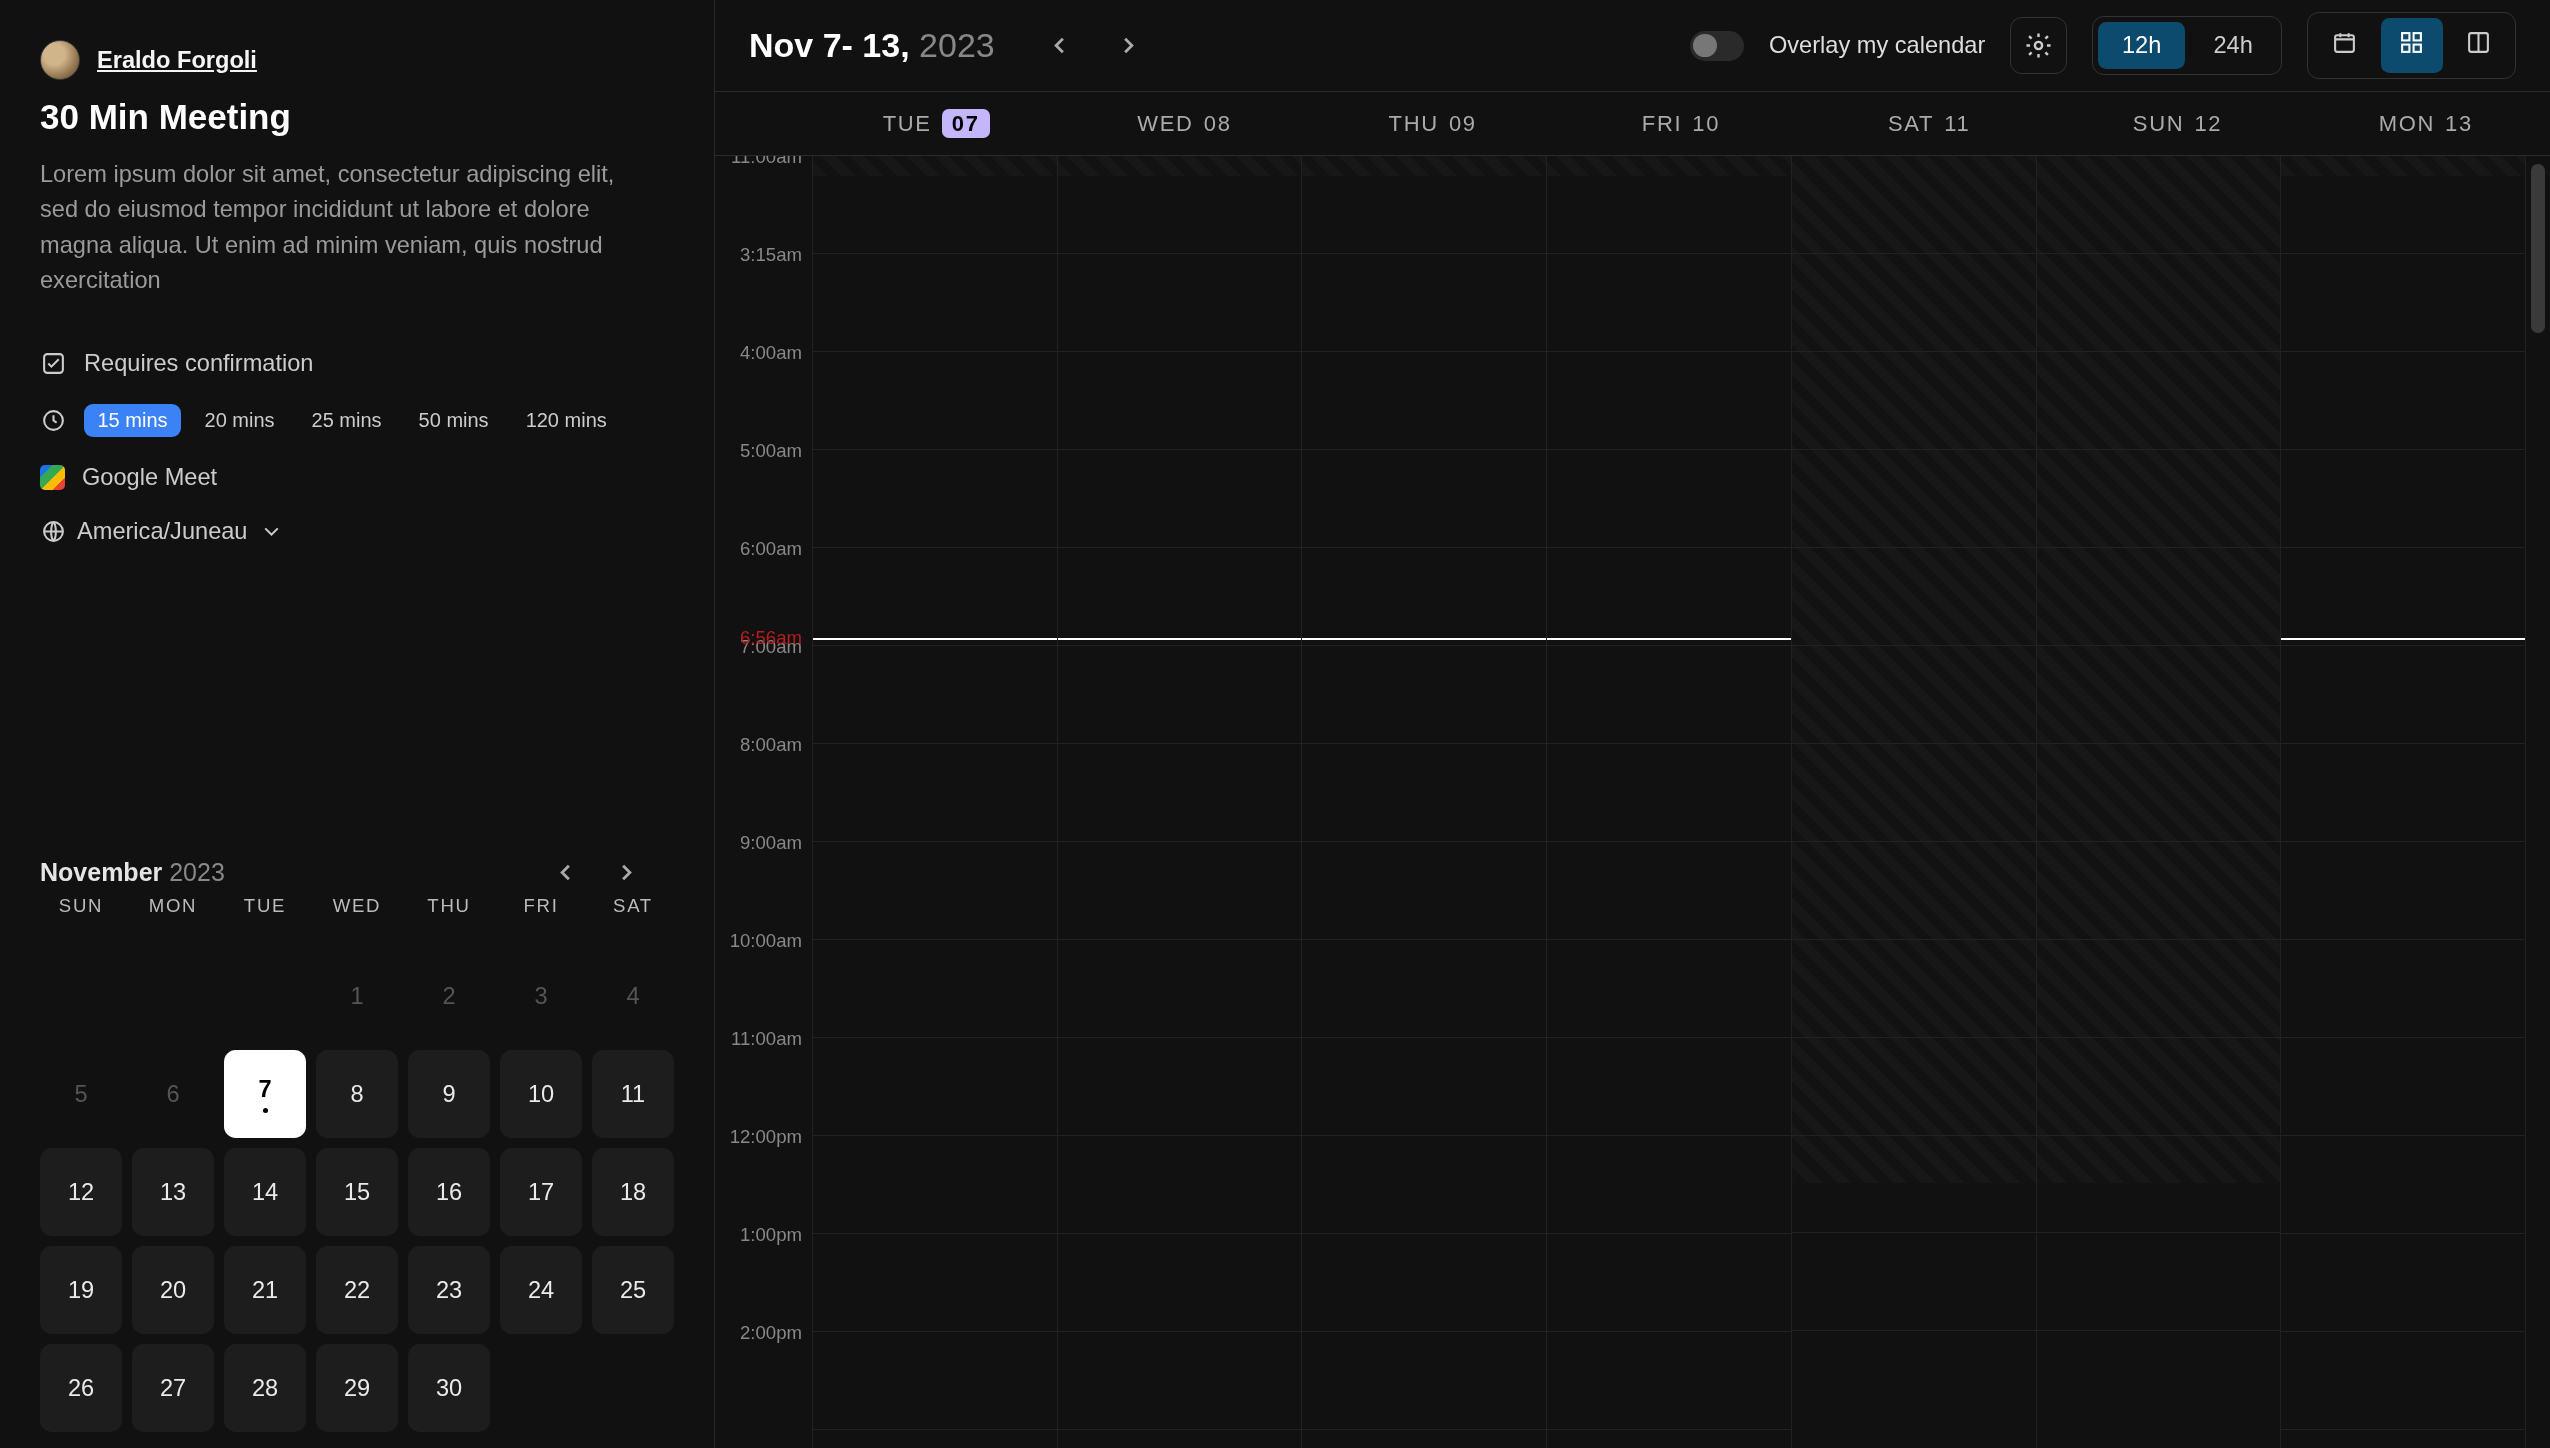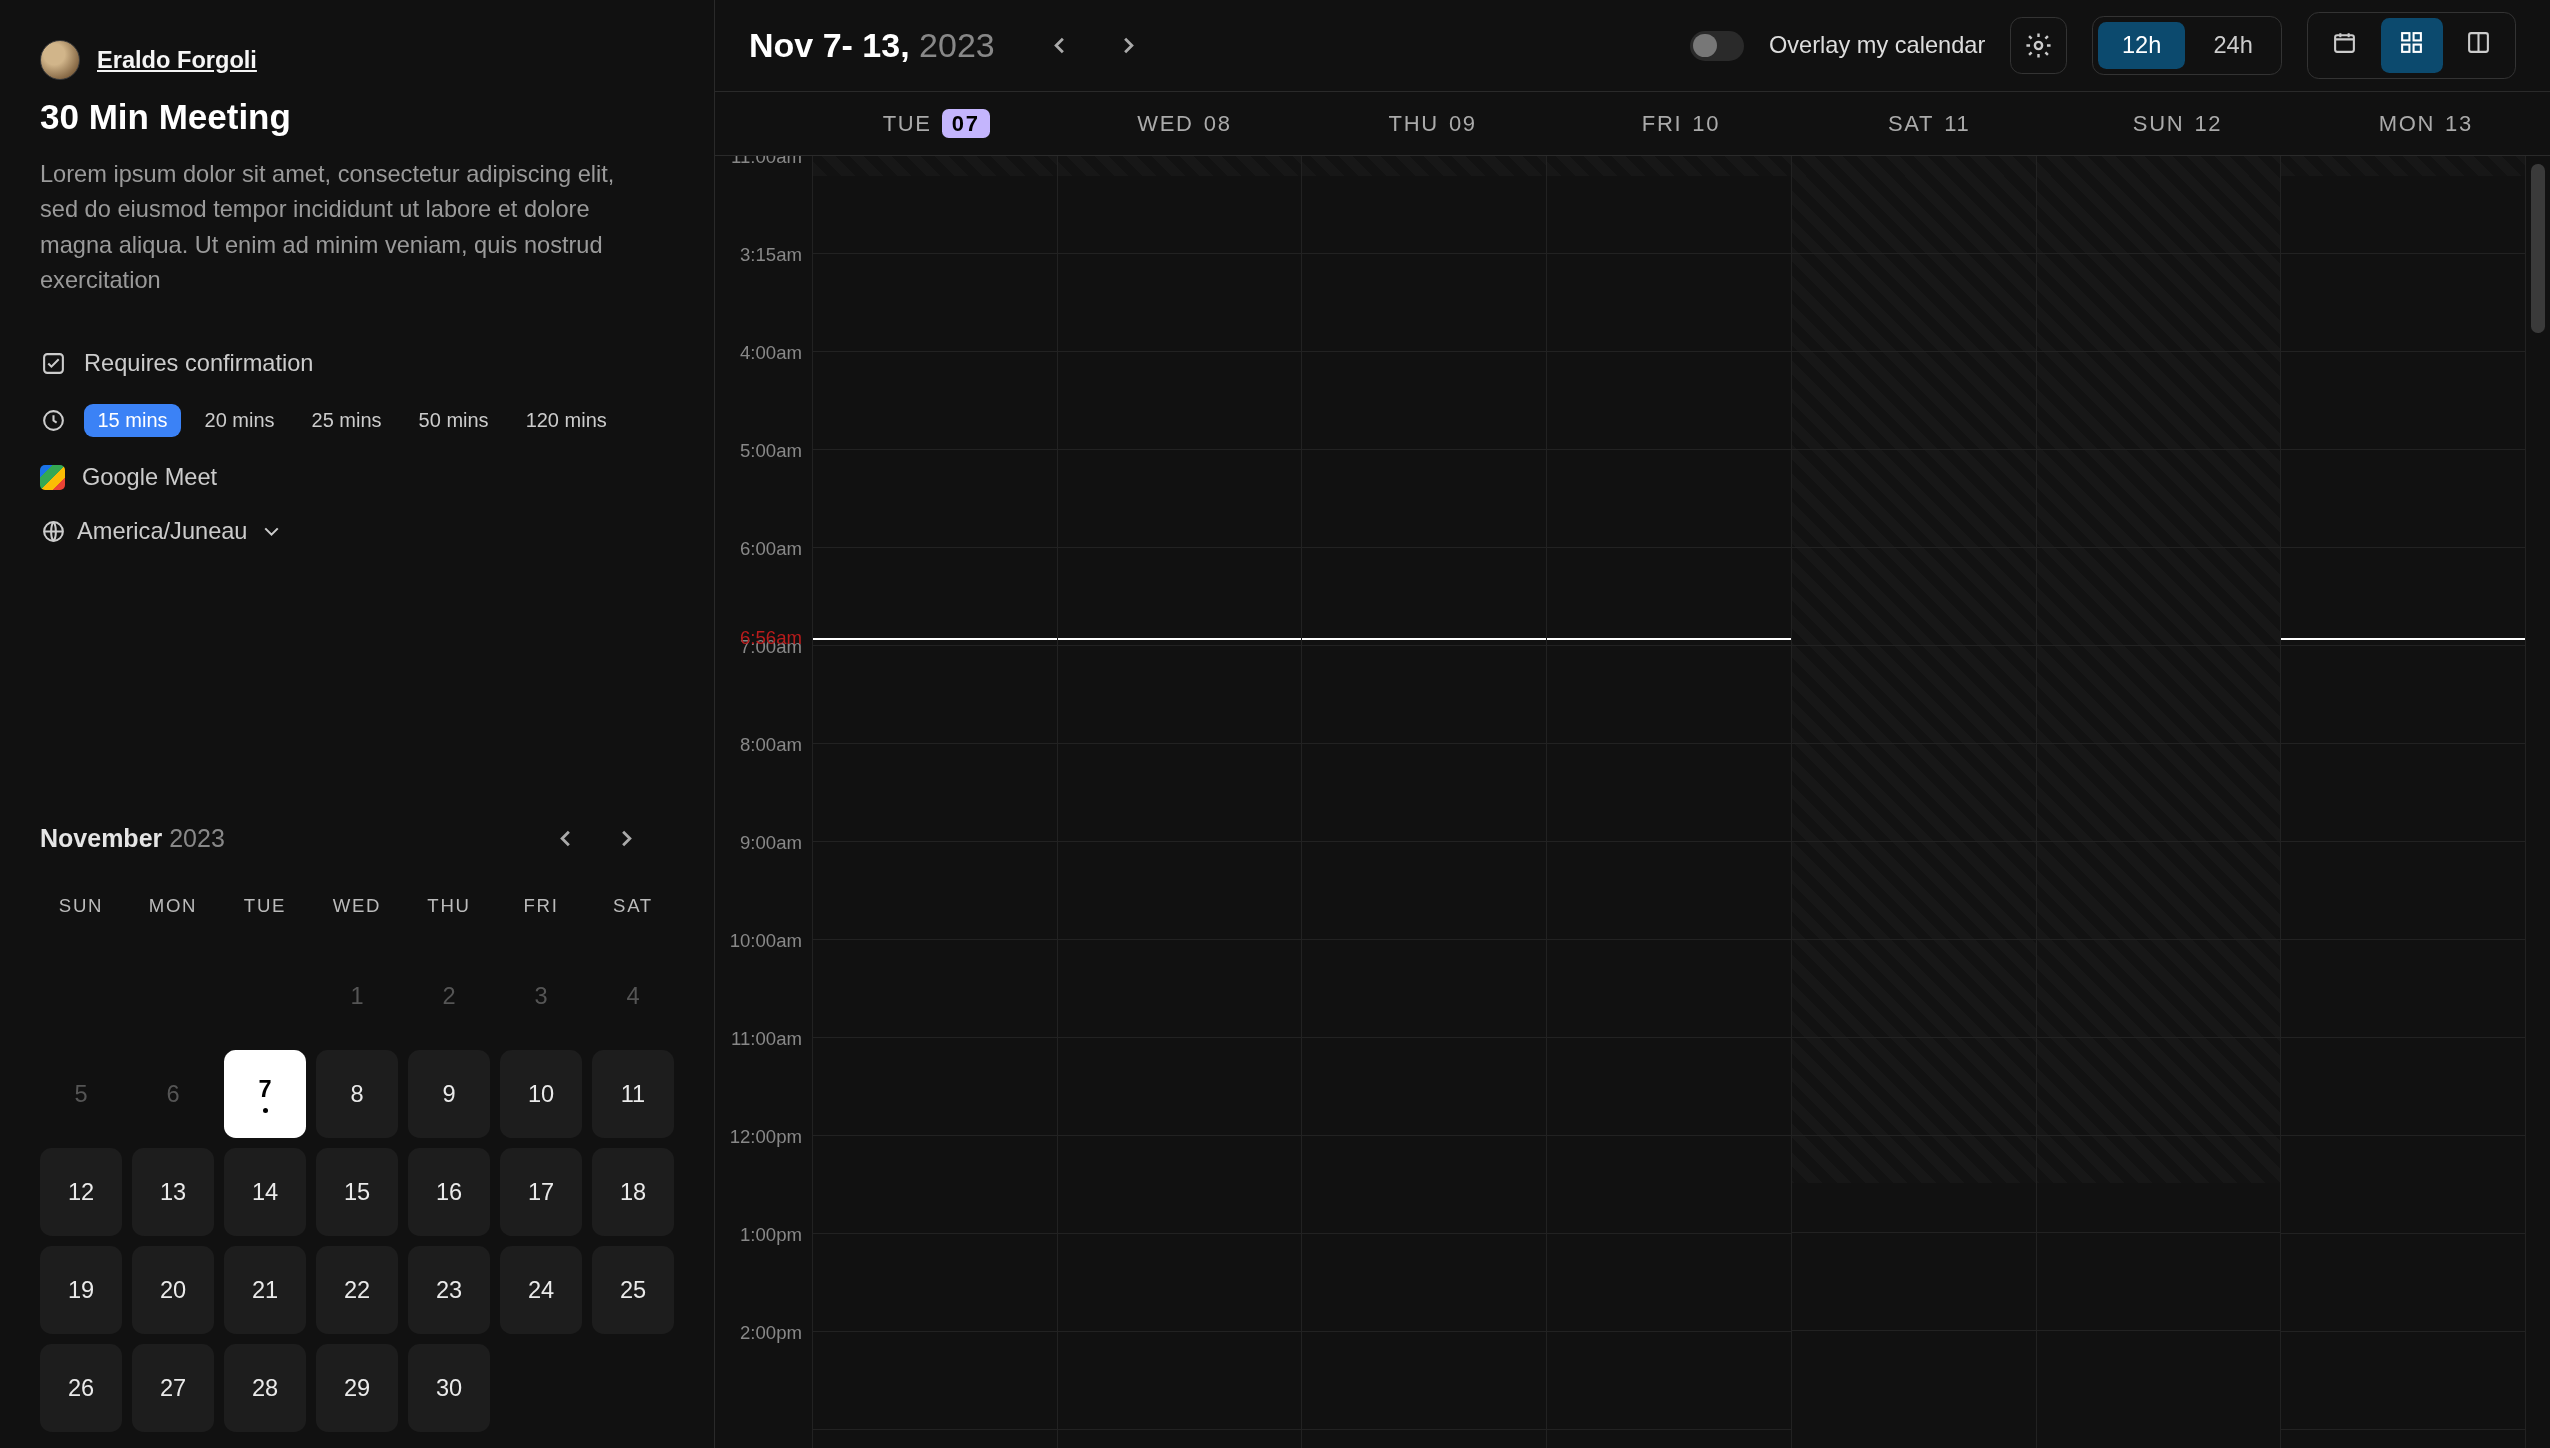--- a/index.html
+++ b/index.html
@@ -40,21 +40,21 @@
 }
 .pill.active { background: #3b82f6; color: #ffffff; border-radius: 9px; }
 .gmeet-logo {
   width: 25px; height: 25px; border-radius: 5px;
   background: linear-gradient(135deg,#1a73e8 0 25%,#34a853 25% 50%,#fbbc04 50% 75%,#ea4335 75%);
 }
 .tz-picker { display: flex; align-items: center; gap: 10px; cursor: pointer; }
 
 
 .mini-cal { margin-top: auto; padding-bottom: 17px; }
-.mini-cal-header { display: flex; align-items: center; gap: 9px; margin-bottom: 34px; }
+.mini-cal-header { display: flex; align-items: center; gap: 9px; }
 .mini-cal-title { font-size: 25px; }
 .mini-cal-title .mono { font-weight: 600; }
 .mini-cal-title .year { color: #888; }
 .mini-nav { display: flex; gap: 34px; margin-left: auto; margin-right: 34px;}
 .chev { width: 27px; height: 27px; color: #aaa; cursor: pointer; }
 .chev svg { width: 100%; height: 100%; stroke: currentColor; fill: none; stroke-width: 2.5; }
 .mini-grid { display: grid; grid-template-columns: repeat(7, 1fr); gap: 10px; }
 .dow { text-align: center; font-size: 18.6px; letter-spacing: 1.7px; color: #bbb; text-transform: uppercase; padding: 8.4px 0 25px; }
 .day {
   height: 88px; border-radius: 11.8px;

